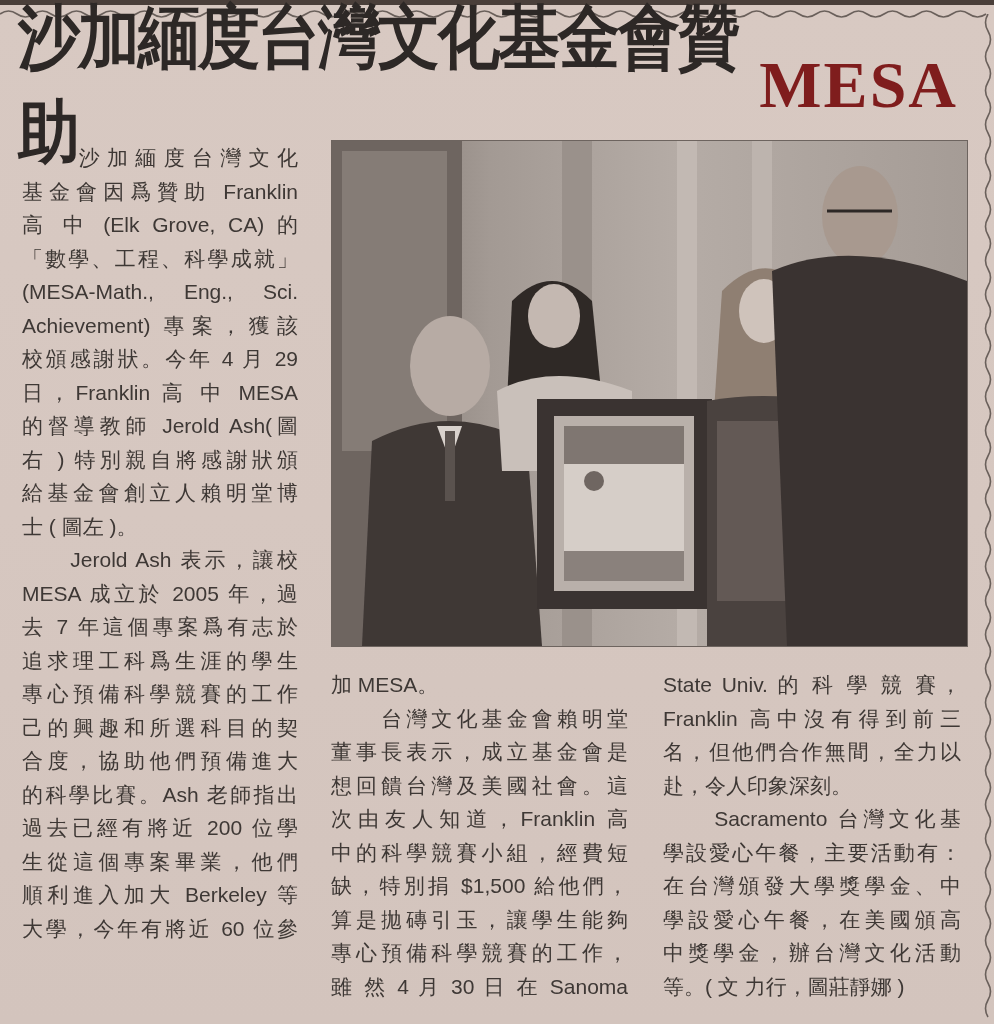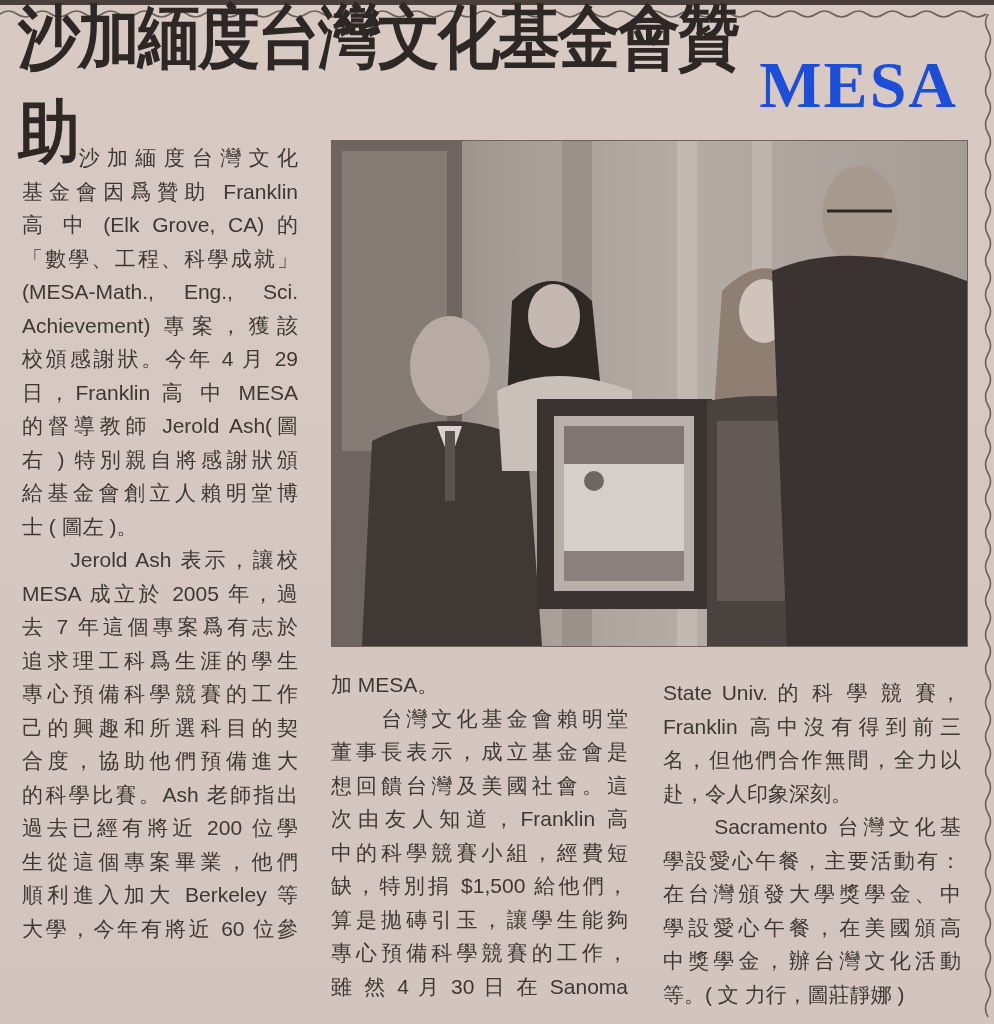--- a/index.html
+++ b/index.html
@@ -28,35 +28,35 @@
     position: absolute; left: 18px; top: 40px; width: 940px; height: 90px;
     display: flex; align-items: center;
   }
   .headline .zh {
     font-family: "DejaVu Sans", sans-serif;
     font-weight: bold; font-size: 62px; letter-spacing: -2px;
     color: #2d2826; transform: scaleY(1.12);
   }
   .headline .en {
     font-family: "Liberation Serif", serif;
-    font-weight: bold; font-size: 66px; color: #1d4ed8;
+    font-weight: bold; font-size: 66px; color: #7f1d1d;
     margin-left: 14px; letter-spacing: 2px;
   }
   .col {
     position: absolute;
     font-family: Liberation Sans, sans-serif;
     font-size: 21px; line-height: 33.5px;
     color: #3e3835;
     text-align: justify;
   }
   .col .line { display: block; white-space: nowrap; text-align: justify; text-align-last: justify; }
   .col .line.last { text-align-last: left; }
   .col1 { left: 22px; top: 141px; width: 276px; }
   .col2 { left: 331px; top: 668px; width: 297px; }
-  .col3 { left: 663px; top: 668px; width: 298px; margin-top: 8px; }
+  .col3 { left: 663px; top: 668px; width: 298px; }
   .photo {
     position: absolute; left: 331px; top: 140px; width: 635px; height: 505px;
     background: #8a817b; overflow: hidden;
     border: 1px solid #6d645f;
   }
   .photo svg { display: block; }
 </style>
 </head>
 <body>
 

